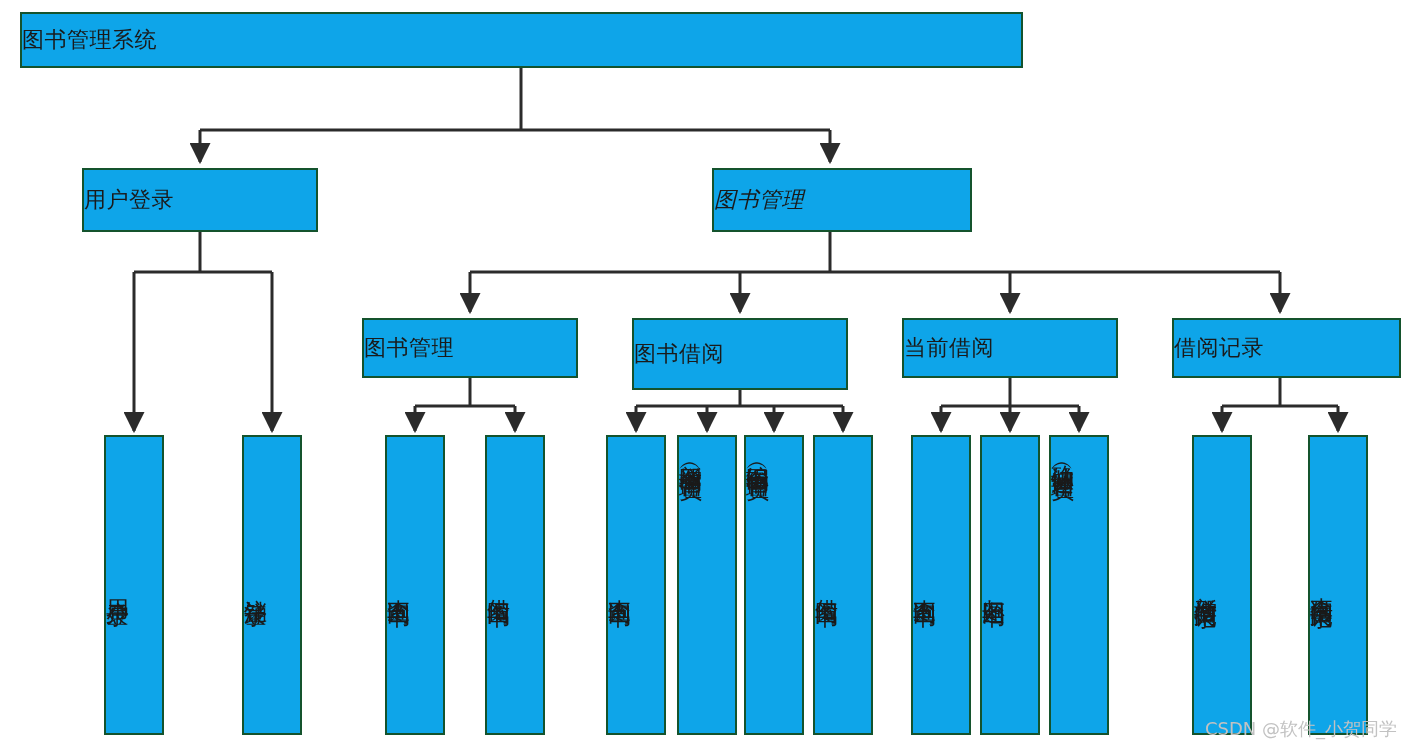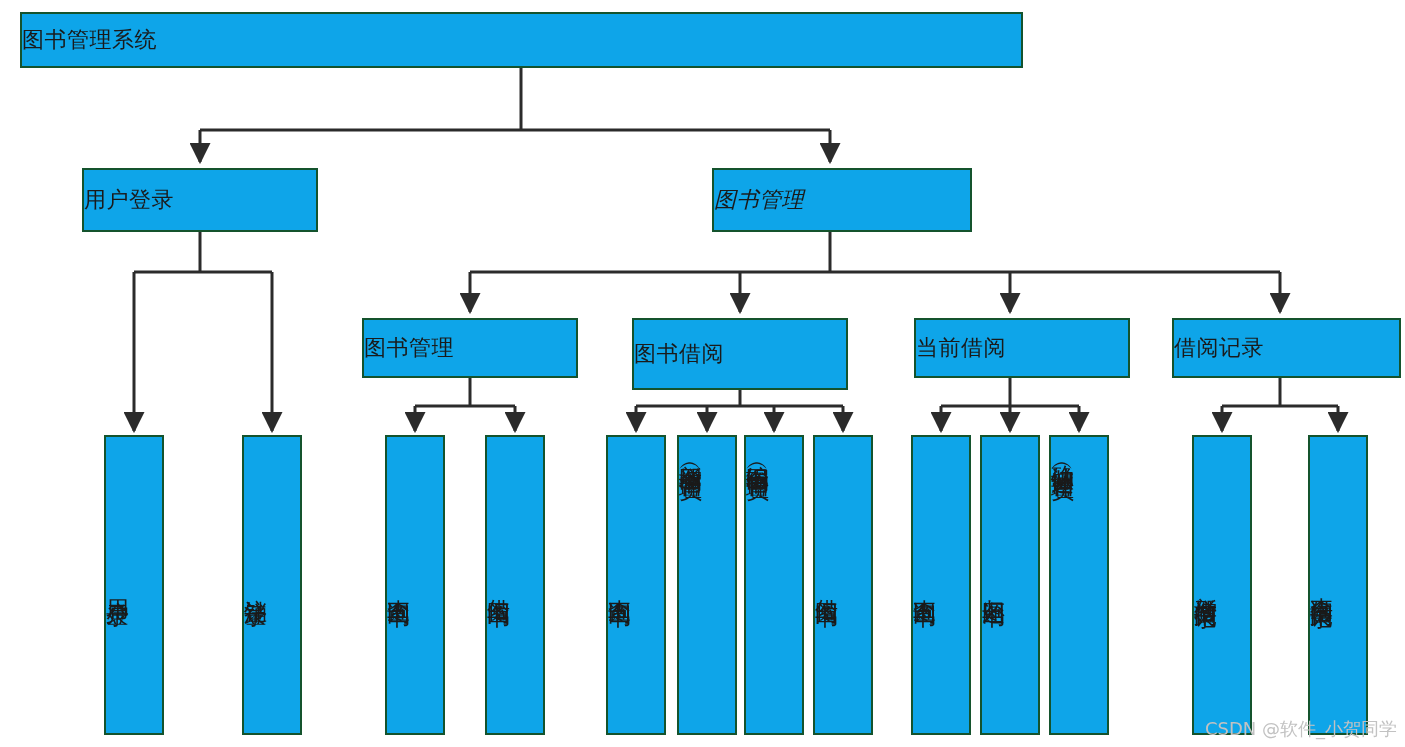--- a/index.html
+++ b/index.html
@@ -143,21 +143,21 @@
   </div>
 
   <div class="node h" style="left:362px; top:318px; width:216px; height:60px;">
     <span class="node-label">图书管理</span>
   </div>
 
   <div class="node h" style="left:632px; top:318px; width:216px; height:72px;">
     <span class="node-label">图书借阅</span>
   </div>
 
-  <div class="node h" style="left:902px; top:318px; width:216px; height:60px;margin-left:12px;">
+  <div class="node h" style="left:902px; top:318px; width:216px; height:60px;">
     <span class="node-label">当前借阅</span>
   </div>
 
   <div class="node h" style="left:1172px; top:318px; width:229px; height:60px;">
     <span class="node-label">借阅记录</span>
   </div>
 
   <div class="node v centered" style="left:104px; top:435px; width:60px; height:300px;">
     <span class="node-label">用户登录</span>
   </div>

